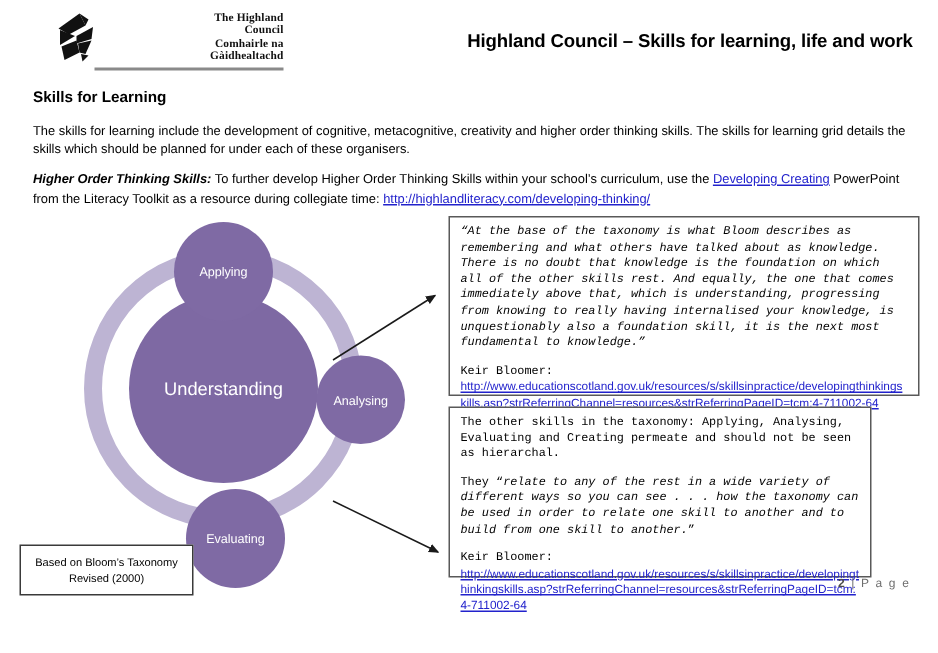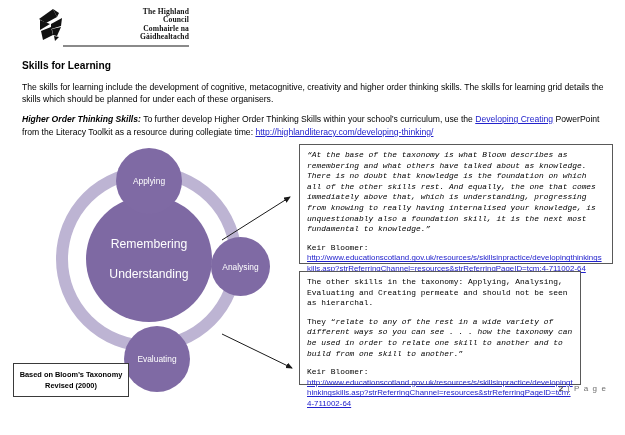--- a/index.html
+++ b/index.html
@@ -170,21 +170,21 @@
   .caption-box {
     position: absolute;
     left: 13px;
     top: 363px;
     width: 116px;
     padding: 5px 4px 5px 4px;
     border: 1px solid #3a3a3a;
     background: #ffffff;
     text-align: center;
     font-size: 7.4px;
-    font-weight: bold;
+    font-weight: normal;
     line-height: 11px;
     box-sizing: border-box;
   }
 
   .arrows {
     position: absolute;
     left: 0; top: 0;
     width: 625px; height: 435px;
     pointer-events: none;
   }
@@ -252,35 +252,35 @@
       </svg>
       <div class="logo-text">
         <div>The Highland</div>
         <div>Council</div>
         <div>Comhairle na</div>
         <div>Gàidhealtachd</div>
       </div>
       <div class="logo-rule"></div>
     </div>
 
+    <div class="header-title">Highland Council – Skills for learning, life and work</div>
   </div>
 
   <div class="section-title">Skills for Learning</div>
 
   <div class="intro-para">The skills for learning include the development of cognitive, metacognitive, creativity and higher order thinking skills. The skills for learning grid details the skills which should be planned for under each of these organisers.</div>
 
   <div class="hots-para">
     <span class="hots-lead">Higher Order Thinking Skills:</span><span> To further develop Higher Order Thinking Skills within your school’s curriculum, use the </span><a class="link" href="#">Developing Creating</a><span> PowerPoint from the Literacy Toolkit as a resource during collegiate time: </span><a class="link" href="#">http://highlandliteracy.com/developing-thinking/</a>
   </div>
 
   <div class="diagram">
     <div class="ring"></div>
 
     <div class="circle center">
-      <span>Remembering</span>
       <span>Understanding</span>
     </div>
 
     <div class="circle analysing">
       <span>Analysing</span>
     </div>
     <div class="circle applying">
       <span>Applying</span>
     </div>
     <div class="circle evaluating">

